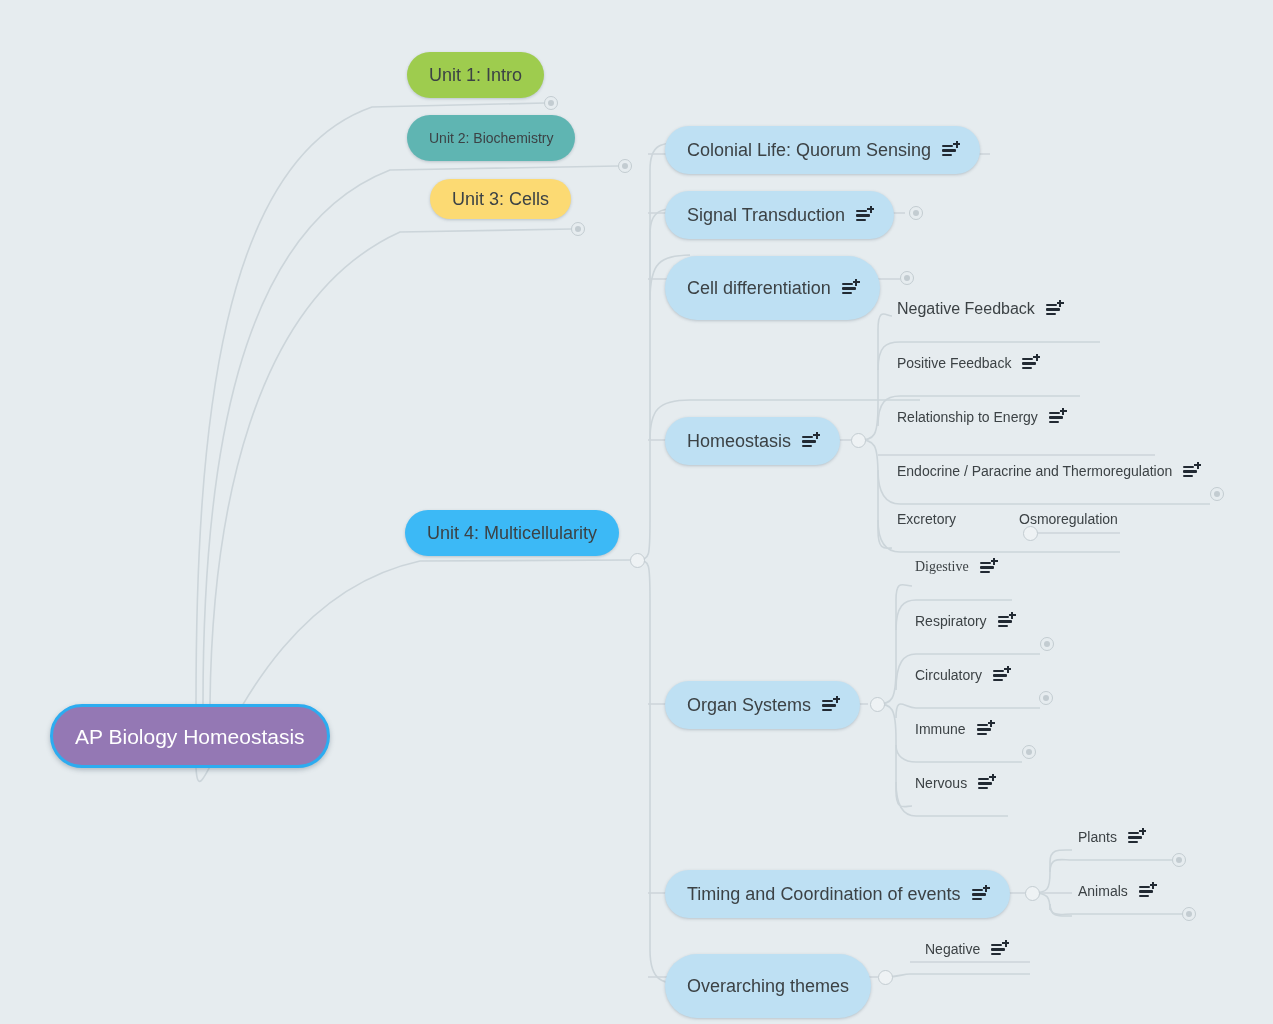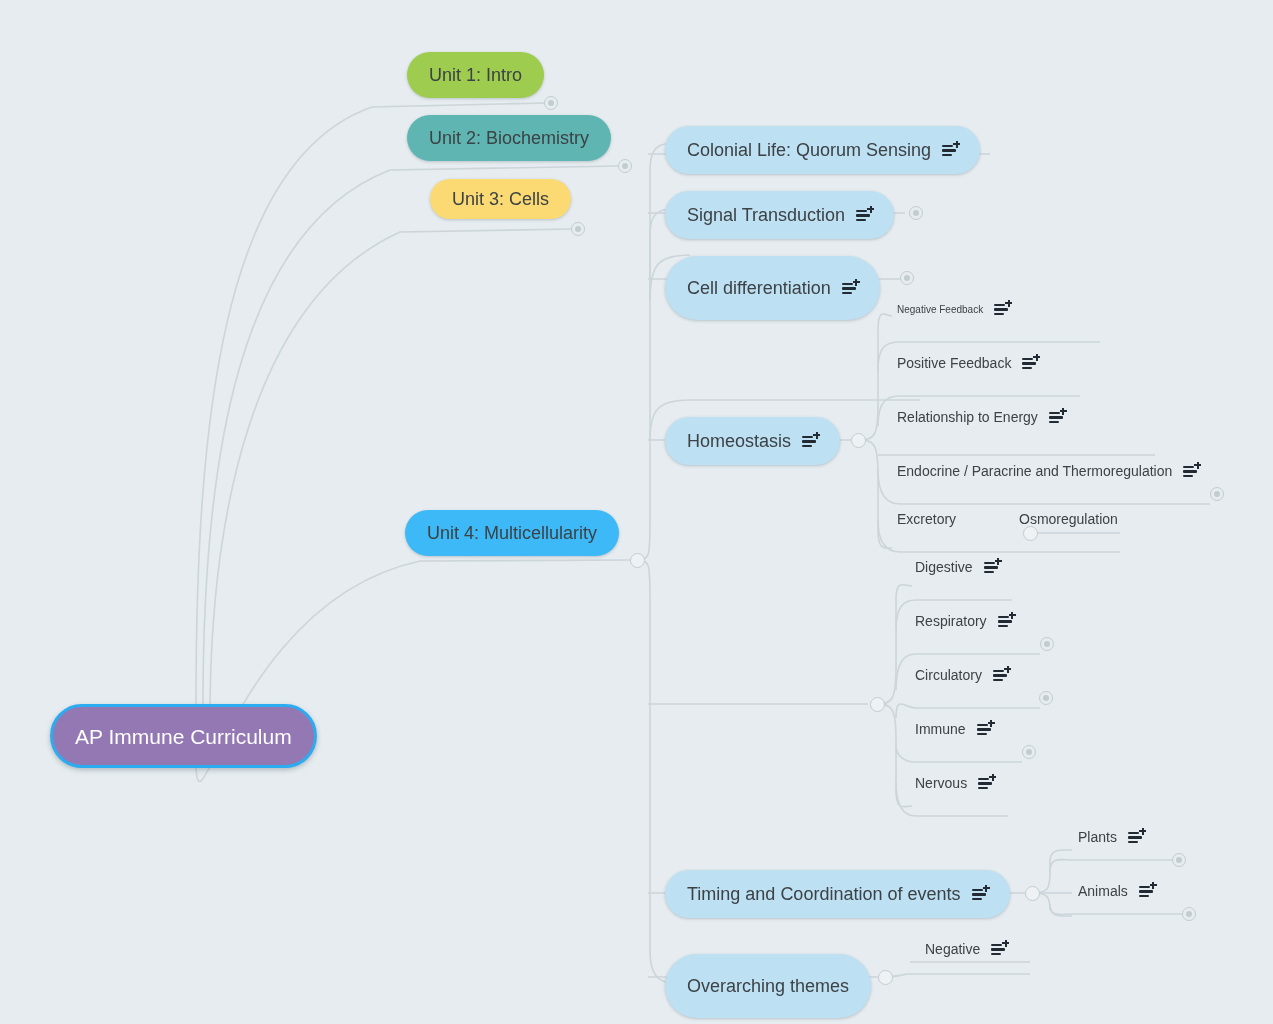--- a/index.html
+++ b/index.html
@@ -176,30 +176,30 @@
       <path d="M1032 893 C 1048 893, 1050 897, 1050 910 L 1050 904 C 1050 918, 1060 916, 1072 916"></path>
       <path d="M1050 872 C 1050 856, 1060 860, 1072 860 L 1172 860"></path>
       <path d="M1050 904 C 1050 918, 1060 914, 1072 914 L 1182 914"></path>
 
       <path d="M885 977 C 900 977, 902 974, 910 974 L 1030 974"></path>
       <path d="M910 962 L 1030 962"></path>
     </g>
   </svg>
 
   <div class="node pill root" style="left:50px; top:704px; height:64px;">
-    <span class="label" style="font-size:21px;">AP Immune Curriculum</span>
+    <span class="label" style="font-size:21px;">AP Biology Homeostasis</span>
   </div>
 
   <div class="node pill unit1" style="left:407px; top:52px; height:46px;">
     <span class="label" style="font-size:18px;">Unit 1: Intro</span>
   </div>
   <div class="handle closed" style="left:544px; top:96px;"></div>
 
   <div class="node pill unit2" style="left:407px; top:115px; height:46px;">
-    <span class="label" style="font-size:18px;text-align:right;">Unit 2: Biochemistry</span>
+    <span class="label" style="font-size:14px;text-align:right;">Unit 2: Biochemistry</span>
   </div>
   <div class="handle closed" style="left:618px; top:159px;"></div>
 
   <div class="node pill unit3" style="left:430px; top:179px; height:40px;">
     <span class="label" style="font-size:18px;">Unit 3: Cells</span>
   </div>
   <div class="handle closed" style="left:571px; top:222px;"></div>
 
   <div class="node pill unit4" style="left:405px; top:510px; height:46px;">
     <span class="label" style="font-size:18px;">Unit 4: Multicellularity</span>
@@ -242,40 +242,49 @@
     <span class="label" style="font-size:18px;">Homeostasis</span>
     <span class="icon-note">
         <i class="l1"></i>
         <i class="l2"></i>
         <i class="l3"></i>
         <b></b>
       </span>
   </div>
   <div class="handle open" style="left:851px; top:433px;"></div>
 
+  <div class="node pill sub" style="left:665px; top:651px; height:48px;">
+    <span class="label" style="font-size:18px;">Organ Systems</span>
+    <span class="icon-note">
+        <i class="l1"></i>
+        <i class="l2"></i>
+        <i class="l3"></i>
+        <b></b>
+      </span>
+  </div>
   <div class="handle open" style="left:870px; top:697px;"></div>
 
   <div class="node pill sub" style="left:665px; top:840px; height:48px;">
     <span class="label" style="font-size:18px;">Timing and Coordination of events</span>
     <span class="icon-note">
         <i class="l1"></i>
         <i class="l2"></i>
         <i class="l3"></i>
         <b></b>
       </span>
   </div>
   <div class="handle open" style="left:1025px; top:886px;"></div>
 
   <div class="node pill sub" style="left:665px; top:924px; height:64px;">
     <span class="label" style="font-size:18px;">Overarching themes</span>
   </div>
   <div class="handle open" style="left:878px; top:970px;"></div>
 
   <div class="node leaf" style="left:893px; top:297px; height:24px;">
-    <span class="label" style="font-size:10px;">Negative Feedback</span>
+    <span class="label" style="font-size:16px;">Negative Feedback</span>
     <span class="icon-note">
         <i class="l1"></i>
         <i class="l2"></i>
         <i class="l3"></i>
         <b></b>
       </span>
   </div>
 
   <div class="node leaf" style="left:893px; top:351px; height:24px;">
     <span class="label" style="font-size:14px;">Positive Feedback</span>
@@ -310,21 +319,21 @@
 
   <div class="node leaf" style="left:893px; top:507px; height:24px;">
     <span class="label" style="font-size:14px;">Excretory</span>
   </div>
   <div class="handle open" style="left:1023px; top:526px;"></div>
 
   <div class="node leaf" style="left:1015px; top:507px; height:24px;">
     <span class="label" style="font-size:14px;">Osmoregulation</span>
   </div>
 
-  <div class="node leaf" style="left:911px; top:555px; height:24px;">
+  <div class="node leaf" style="left:911px; top:555px; height:24px;font-family:Liberation Serif, serif;">
     <span class="label" style="font-size:14px;">Digestive</span>
     <span class="icon-note">
         <i class="l1"></i>
         <i class="l2"></i>
         <i class="l3"></i>
         <b></b>
       </span>
   </div>
 
   <div class="node leaf" style="left:911px; top:609px; height:24px;">

